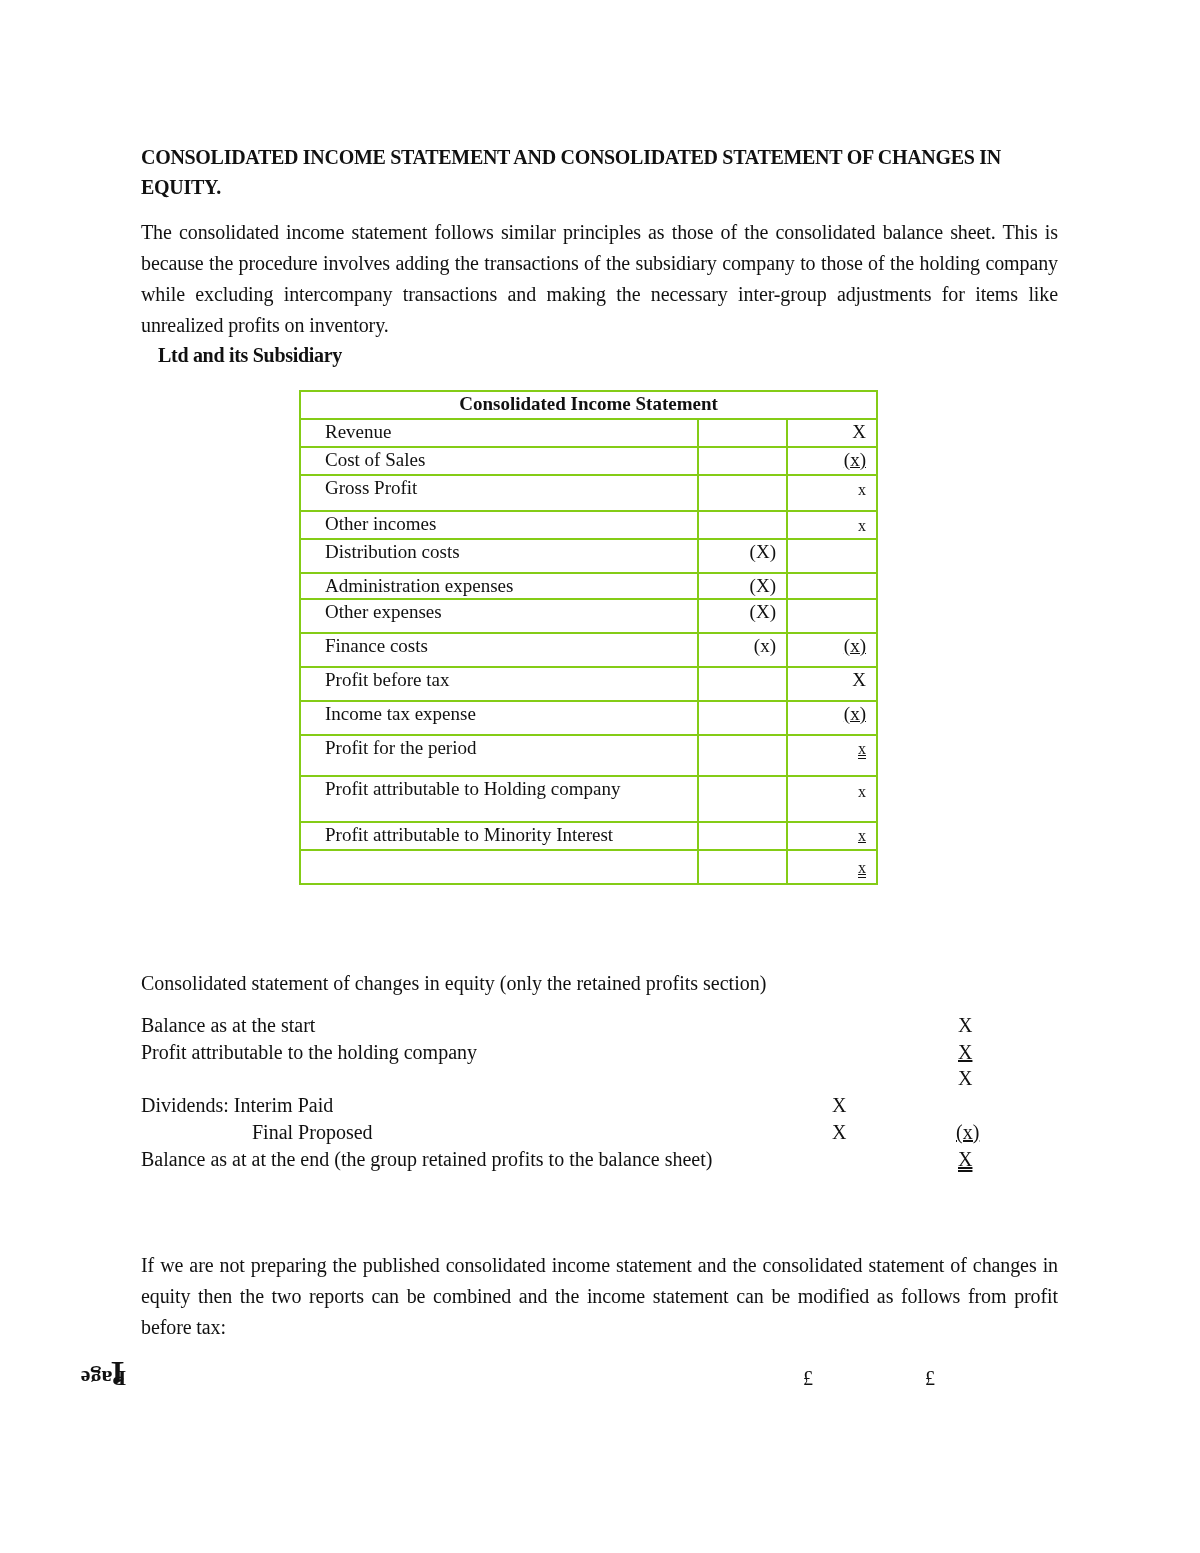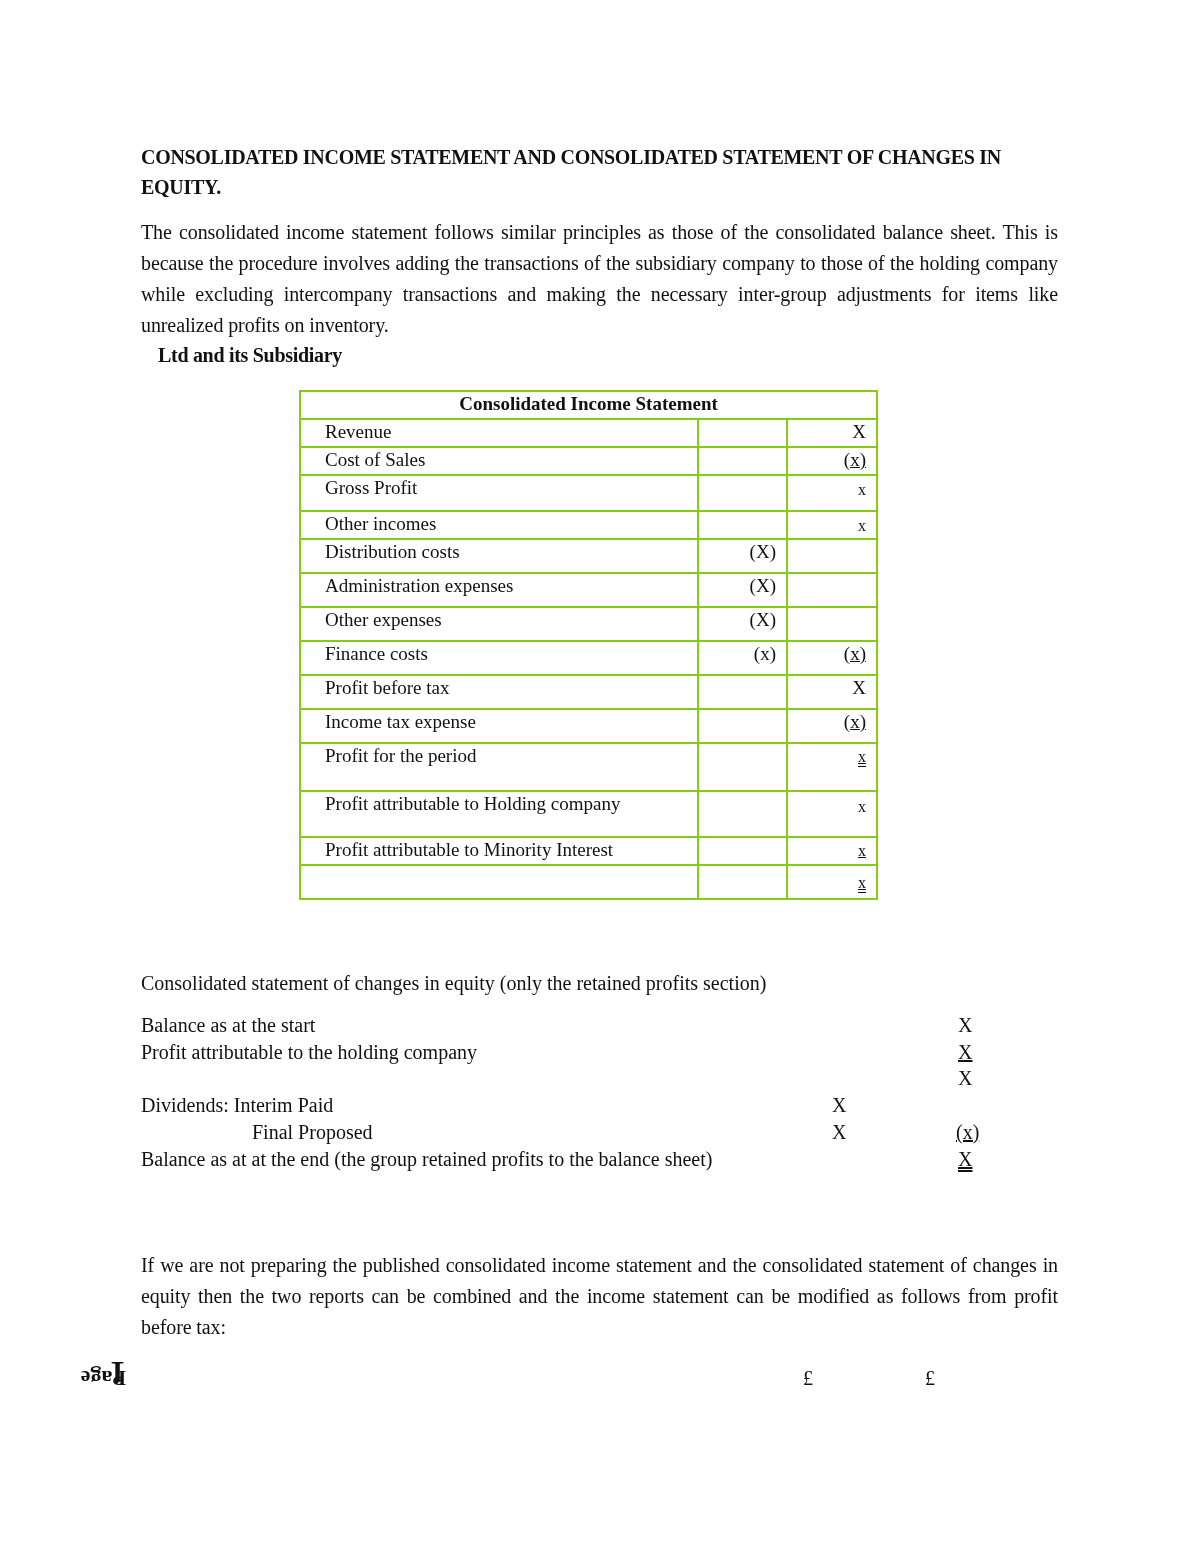--- a/index.html
+++ b/index.html
@@ -92,21 +92,21 @@
     <tr style="height:28px">
       <td class="lbl">Other incomes</td>
       <td class="num"></td>
       <td class="num" style="font-size:16px;padding-top:2px">x</td>
     </tr>
     <tr style="height:34px">
       <td class="lbl">Distribution costs</td>
       <td class="num">(X)</td>
       <td class="num"></td>
     </tr>
-    <tr style="height:34px">
+    <tr style="height:26px">
       <td class="lbl">Administration expenses</td>
       <td class="num">(X)</td>
       <td class="num"></td>
     </tr>
     <tr style="height:34px">
       <td class="lbl">Other expenses</td>
       <td class="num">(X)</td>
       <td class="num"></td>
     </tr>
     <tr style="height:34px">
@@ -117,21 +117,21 @@
     <tr style="height:34px">
       <td class="lbl">Profit before tax</td>
       <td class="num"></td>
       <td class="num">X</td>
     </tr>
     <tr style="height:34px">
       <td class="lbl">Income tax expense</td>
       <td class="num"></td>
       <td class="num"><span class="ul">(x)</span></td>
     </tr>
-    <tr style="height:48px">
+    <tr style="height:41px">
       <td class="lbl">Profit for the period</td>
       <td class="num"></td>
       <td class="num"><span class="dul" style="font-size:16px">x</span></td>
     </tr>
     <tr style="height:46px">
       <td class="lbl">Profit attributable to Holding company</td>
       <td class="num"></td>
       <td class="num" style="font-size:16px;padding-top:3px">x</td>
     </tr>
     <tr style="height:28px">

